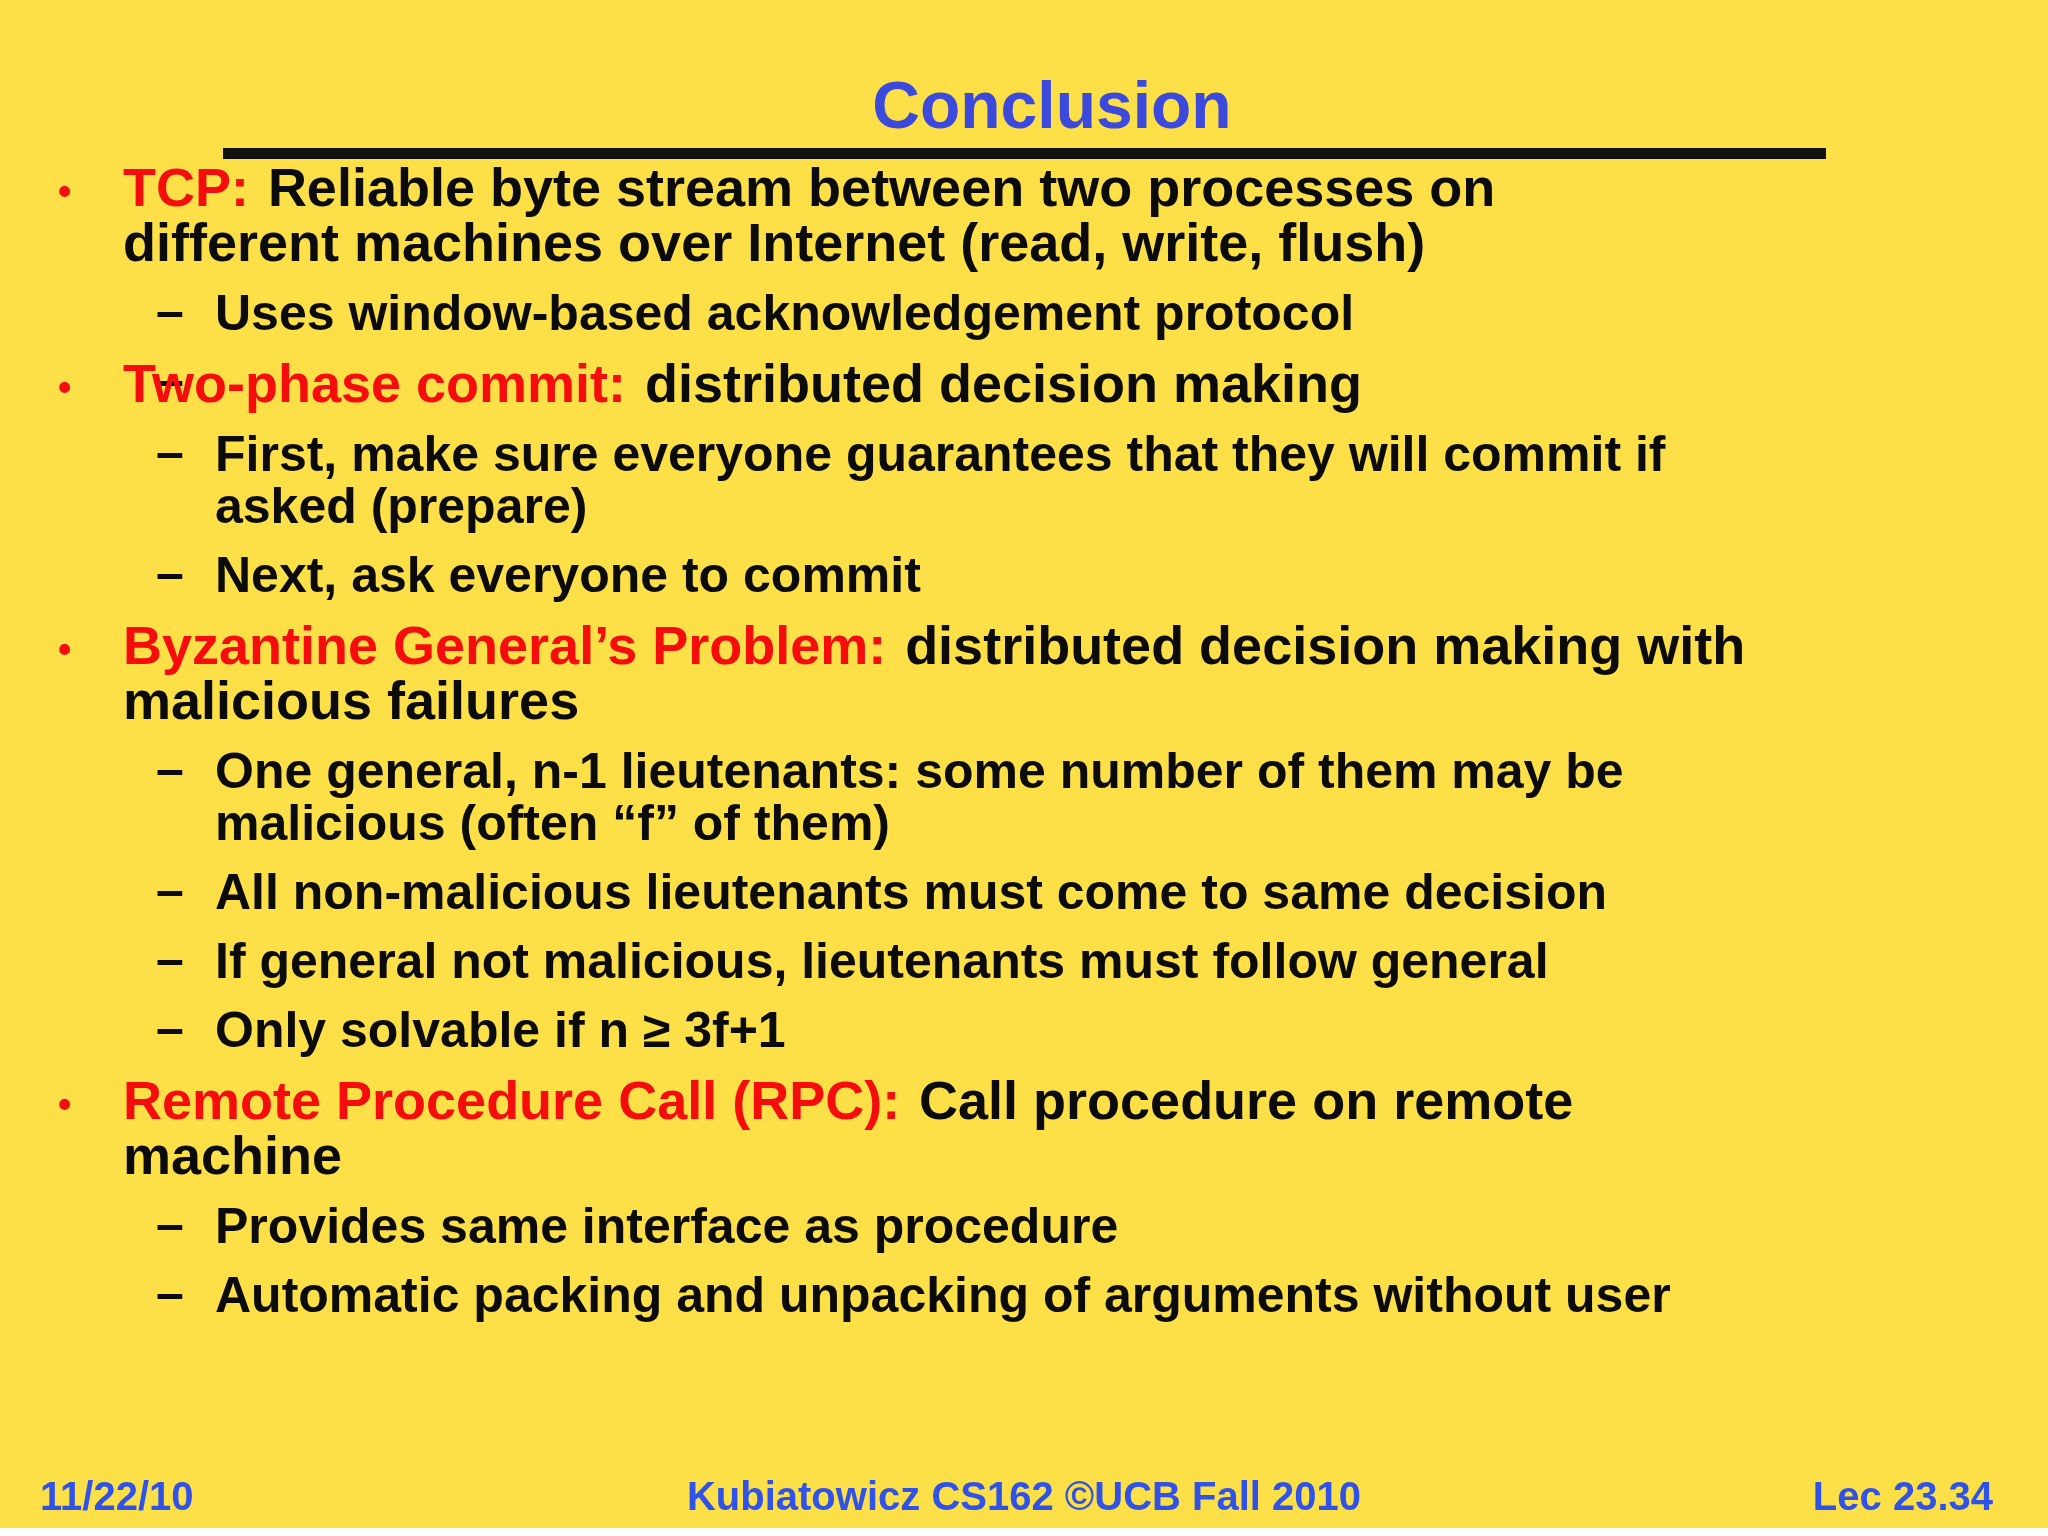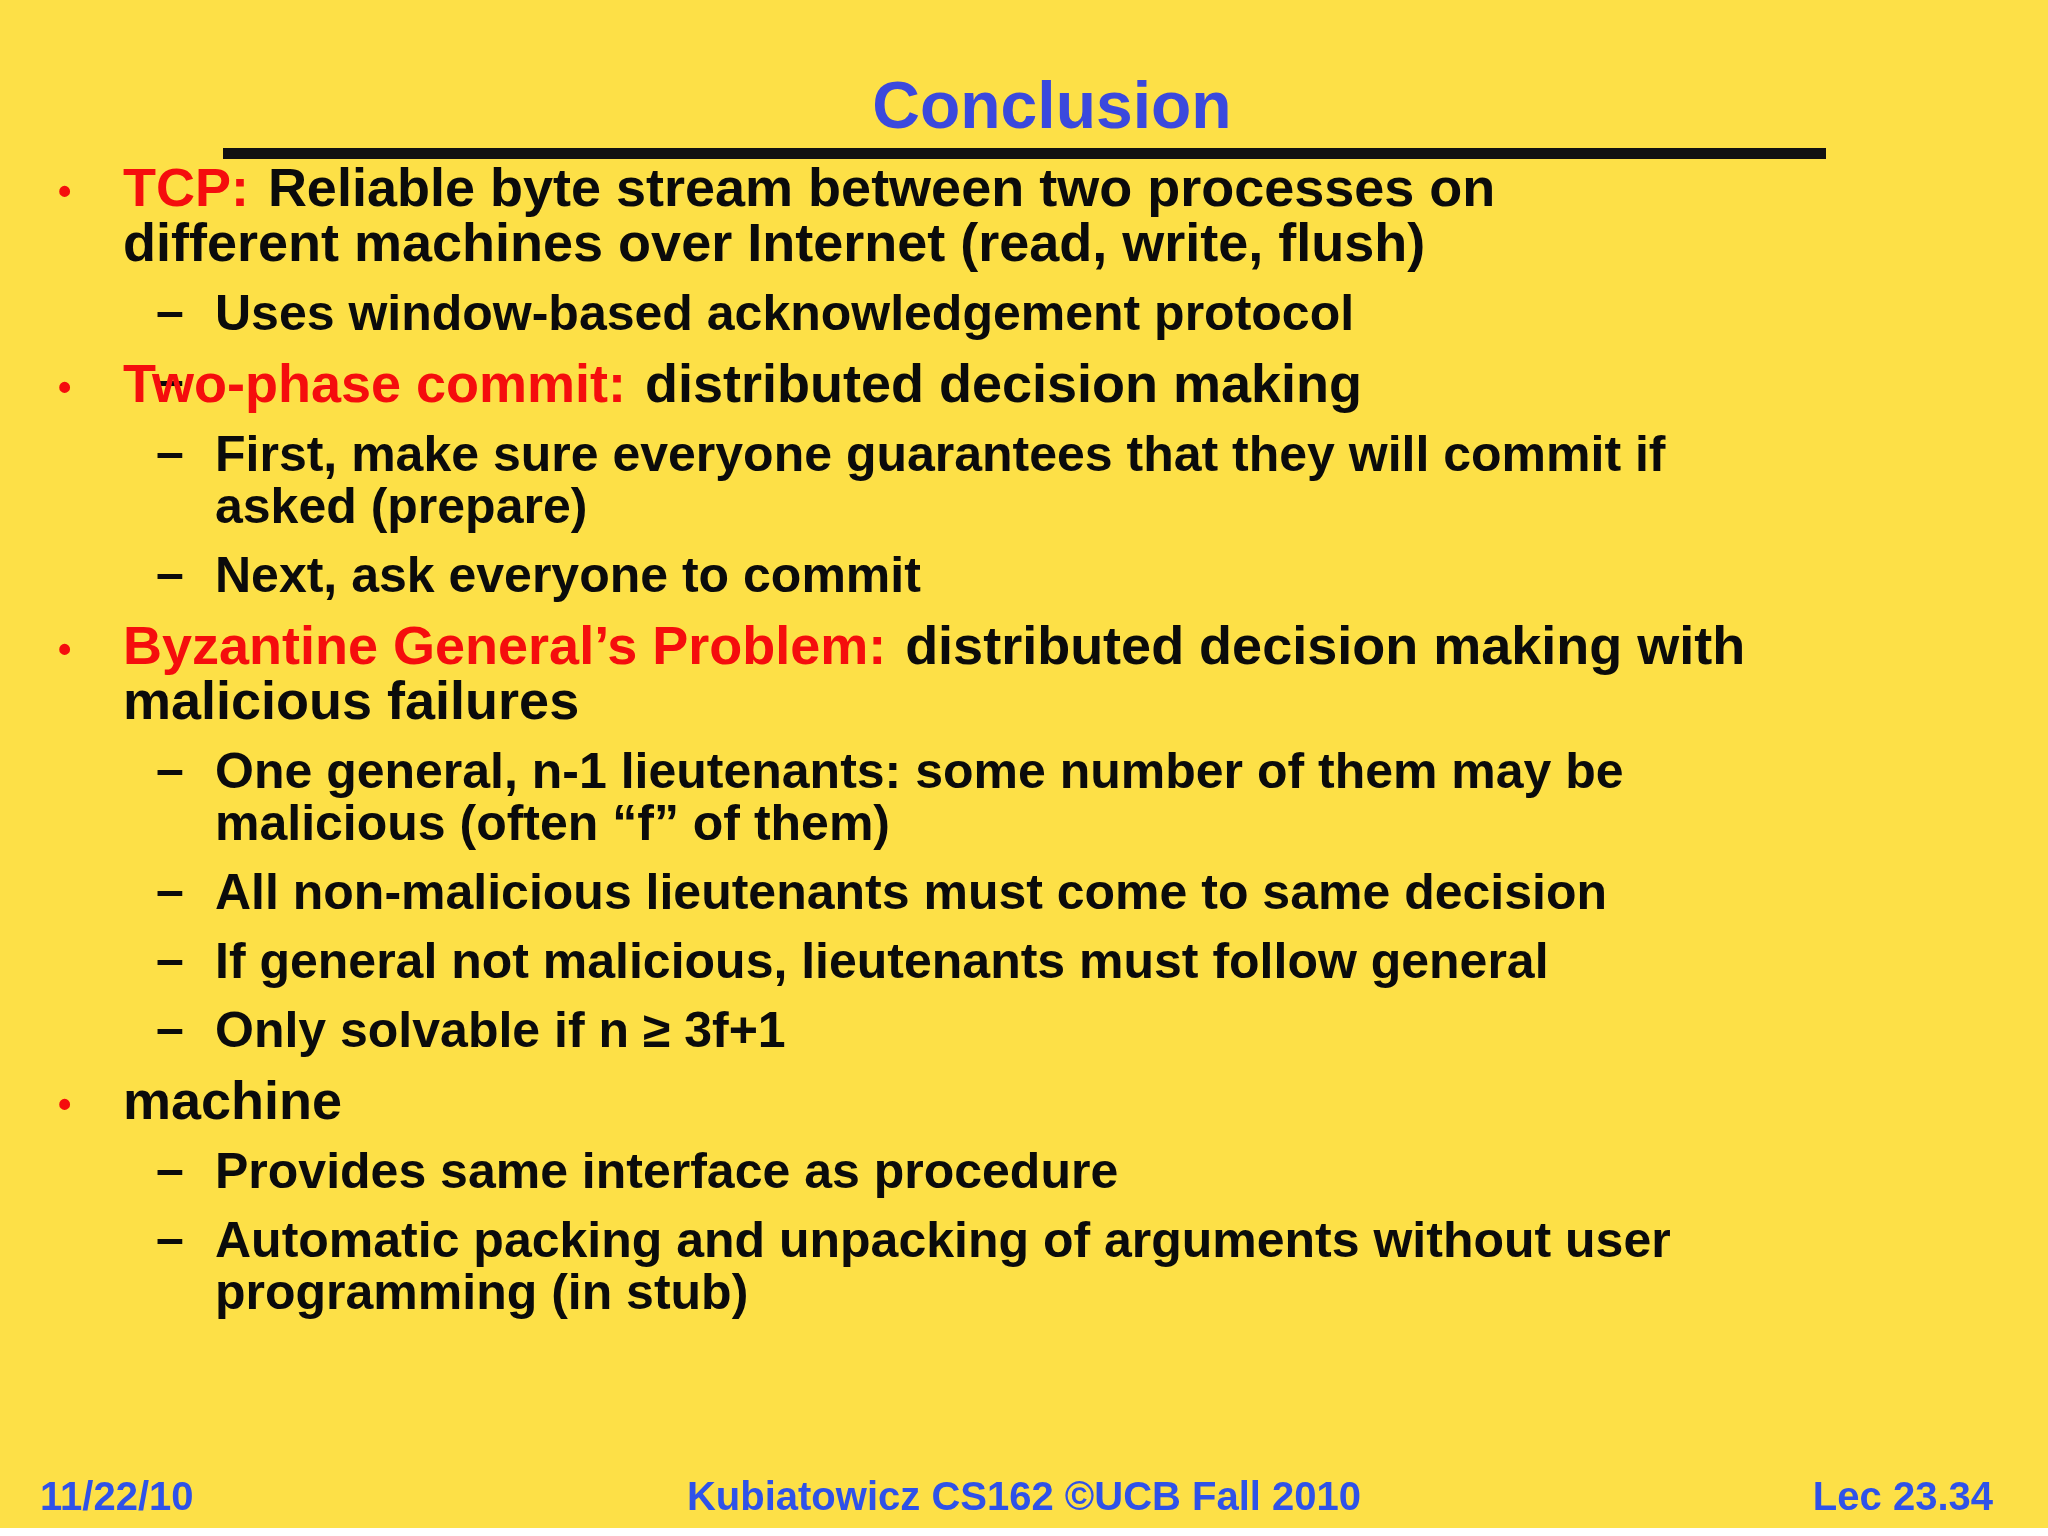--- a/index.html
+++ b/index.html
@@ -145,30 +145,30 @@
       <span class="dash-marker">–</span>
       <div>If general not malicious, lieutenants must follow general</div>
     </div>
     <div class="sub">
       <span class="dash-marker">–</span>
       <div>Only solvable if n ≥ 3f+1</div>
     </div>
 
     <div class="bullet">
       <span class="bullet-marker">•</span>
+      <div><span class="keyword">Remote Procedure Call (RPC):</span><span>Call procedure on remote</span></div>
       <div>machine</div>
     </div>
     <div class="sub">
       <span class="dash-marker">–</span>
       <div>Provides same interface as procedure</div>
     </div>
     <div class="sub">
       <span class="dash-marker">–</span>
       <div>Automatic packing and unpacking of arguments without user</div>
-      <div>programming (in stub)</div>
     </div>
 
   </div>
 
   <div class="footer">
     <span class="footer-date">11/22/10</span>
     <span class="footer-credit">Kubiatowicz CS162 ©UCB Fall 2010</span>
     <span class="footer-lec">Lec 23.34</span>
   </div>
 

